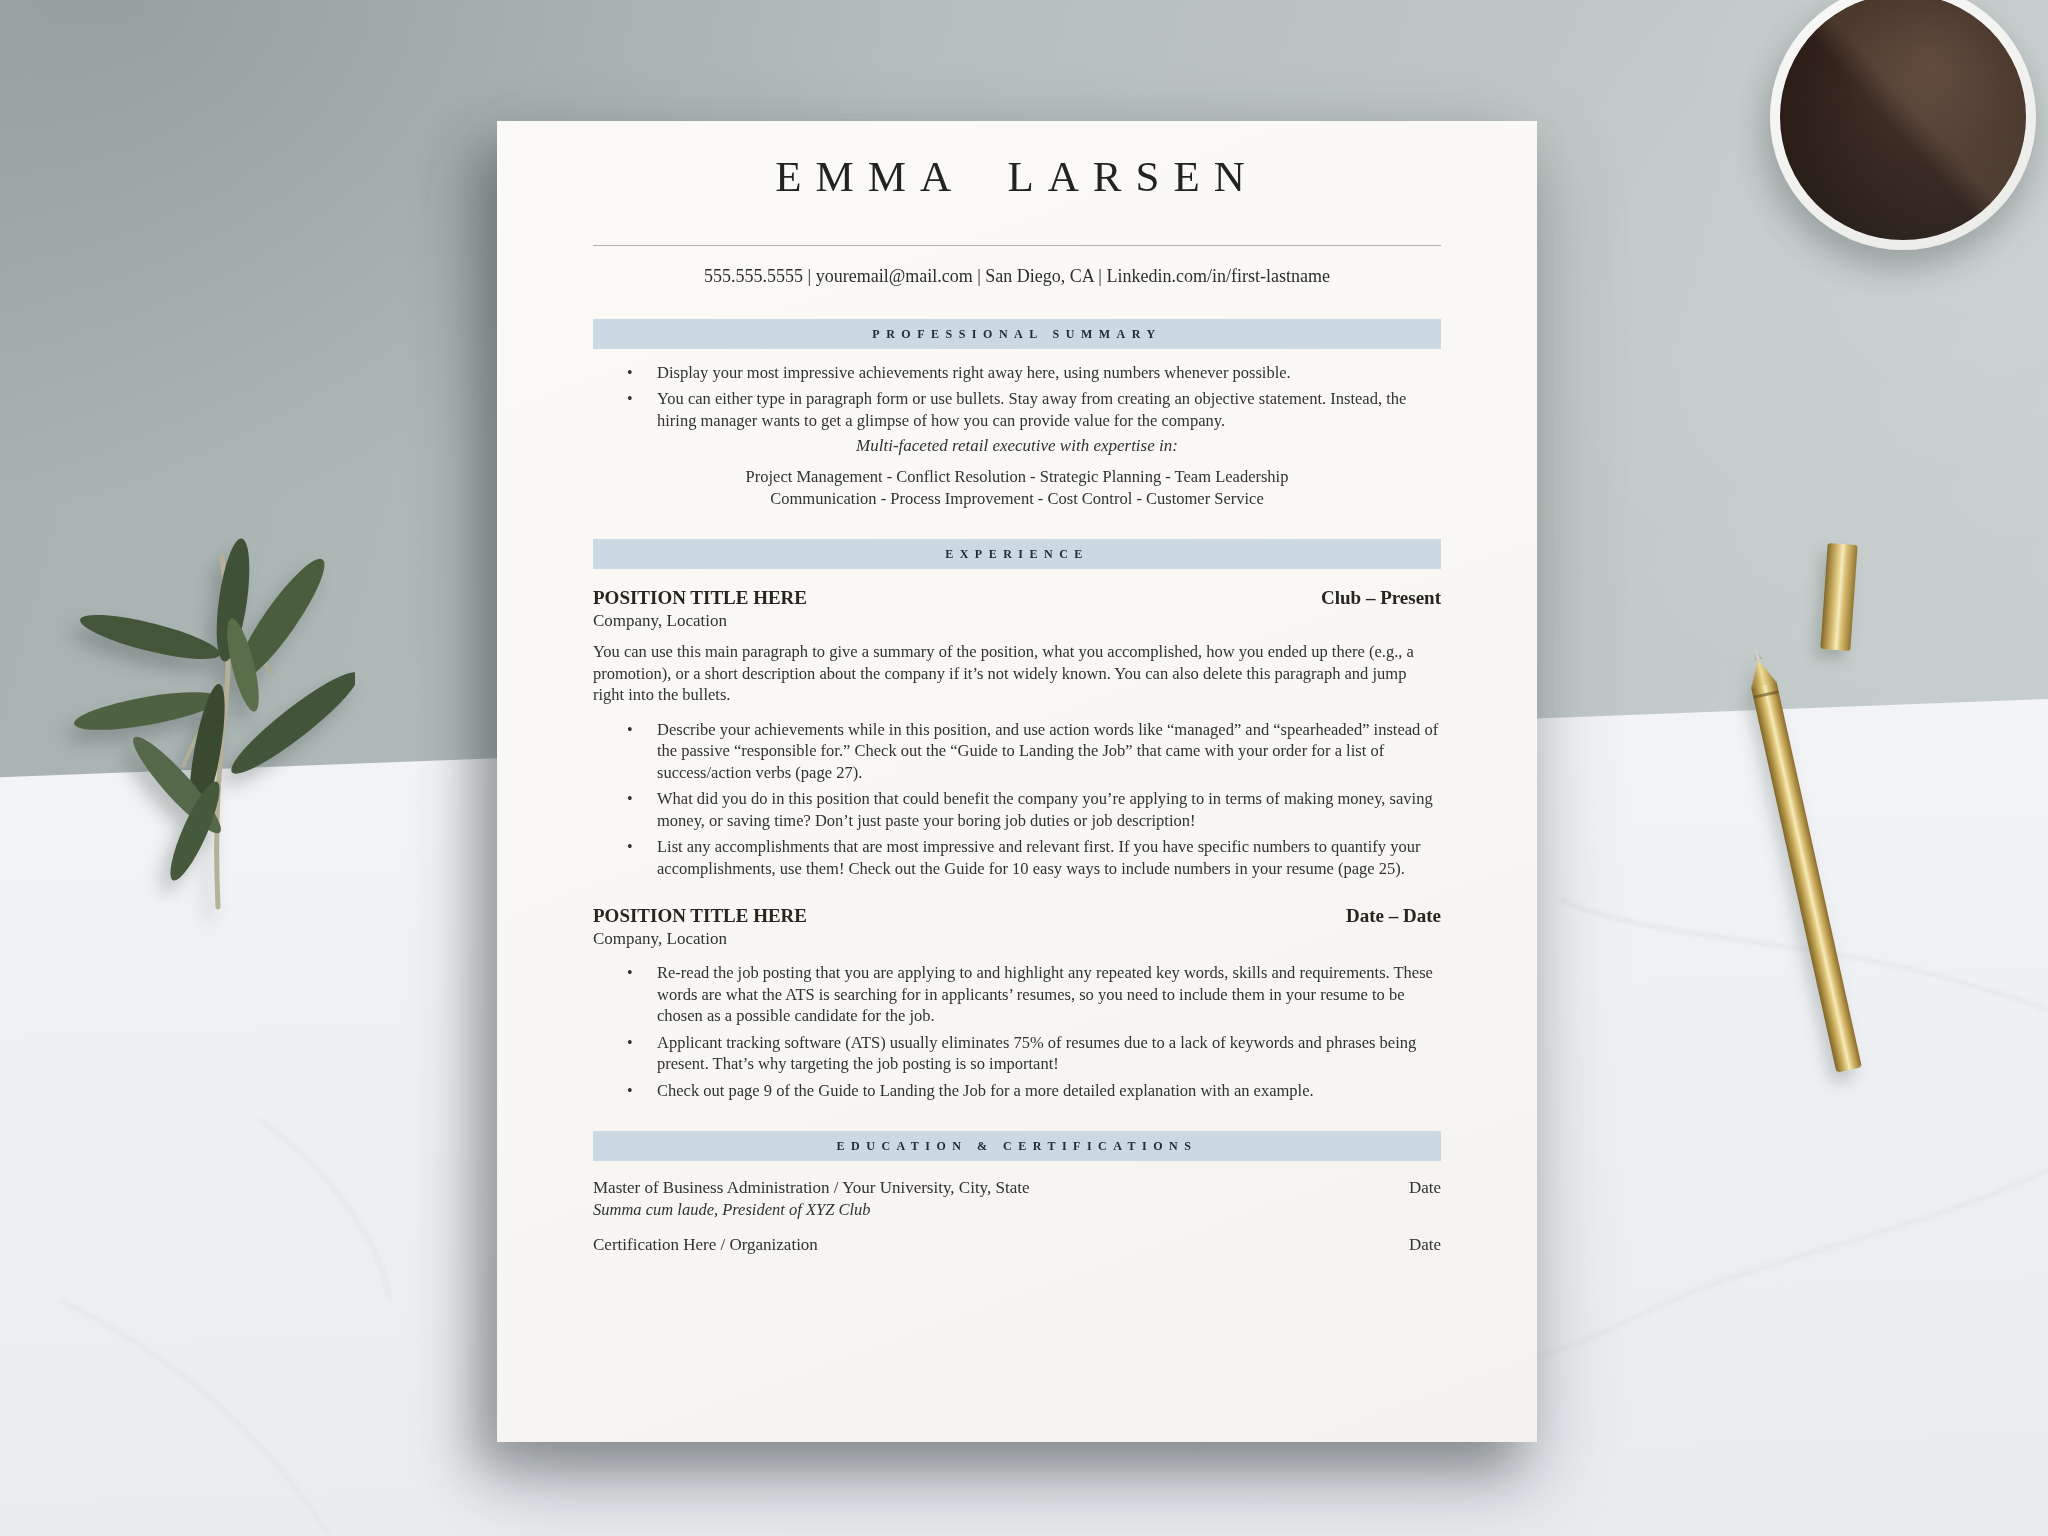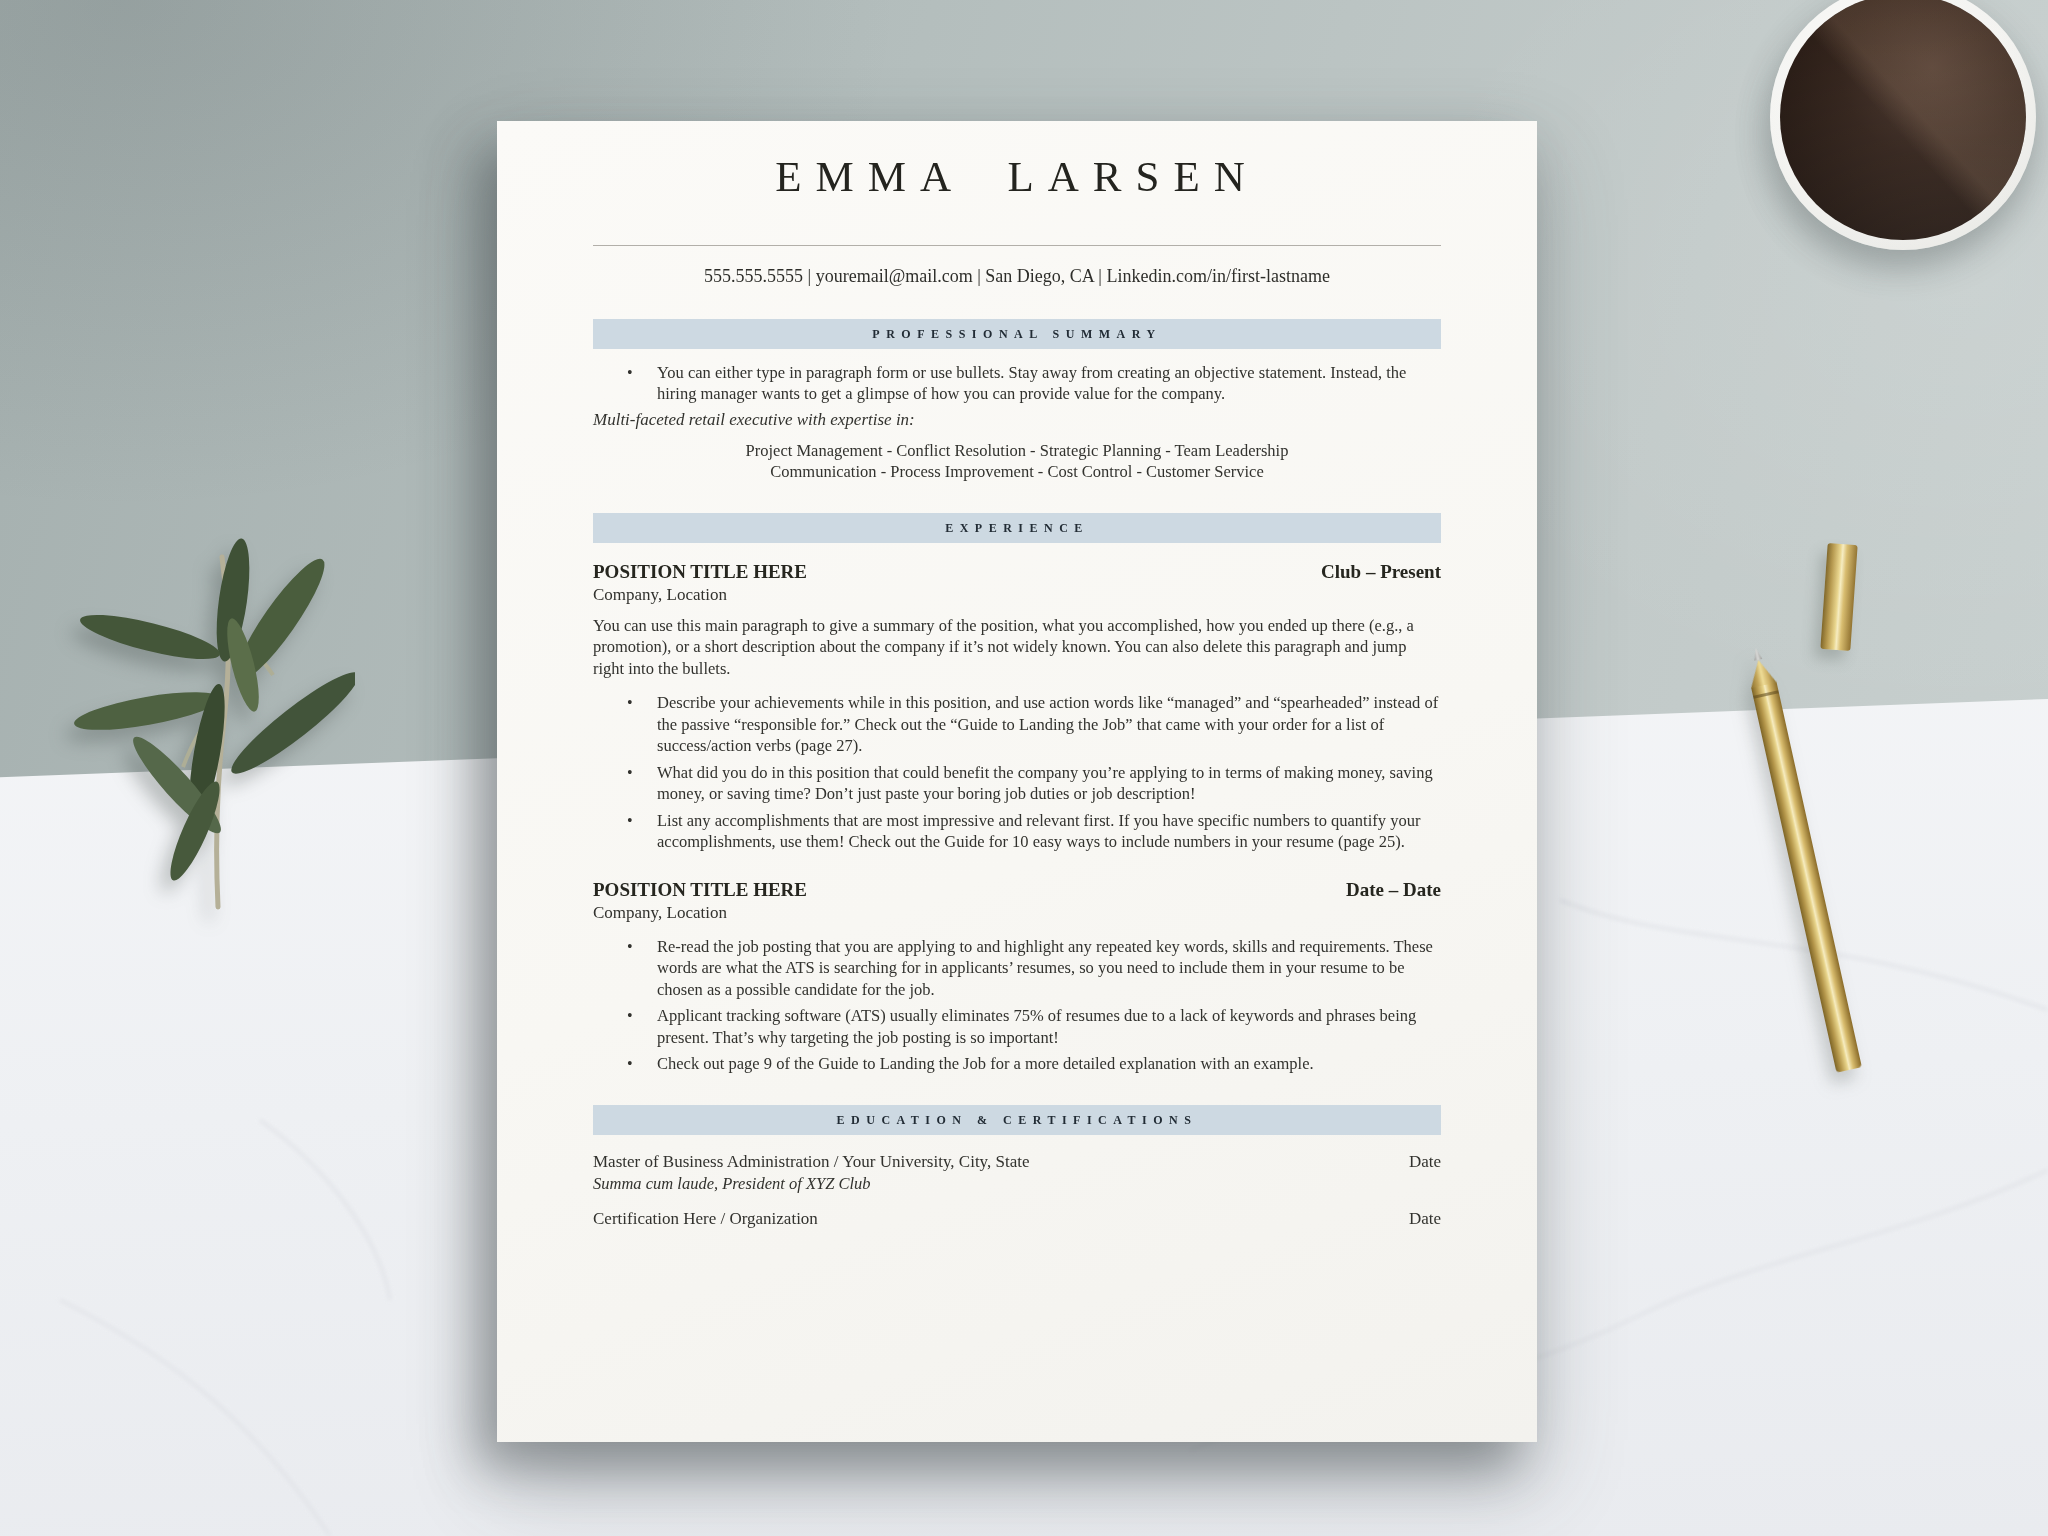--- a/index.html
+++ b/index.html
@@ -38,21 +38,21 @@
     background:#cdd9e2;color:#222c35;text-align:center;
     font-weight:bold;font-size:12px;letter-spacing:6.5px;
     padding:8px 0 7px;margin-top:30px;
   }
   .band.first{margin-top:32px;}
   ul.blist{margin:13px 0 0;padding:0 0 0 64px;list-style:none;}
   ul.blist li{
     position:relative;font-size:16.5px;line-height:21.5px;margin-bottom:5px;color:#32322e;
   }
   ul.blist li::before{content:"\2022";position:absolute;left:-30px;top:0;font-size:16px;}
-  .tagline{font-style:italic;text-align:left;font-size:17px;}
+  .tagline{font-style:italic;text-align:center;font-size:17px;}
   .skills{text-align:center;font-size:16.5px;line-height:21.5px;margin-top:10px;}
   .job-head{display:flex;justify-content:space-between;align-items:baseline;margin-top:18px;}
   .job-head.second{margin-top:26px;}
   .job-title,.job-dates{font-weight:bold;font-size:19px;color:#26261f;}
   .company{font-size:17px;margin-top:2px;}
   .para{font-size:16.5px;line-height:21.5px;margin-top:10px;}
   .edu-row{display:flex;justify-content:space-between;align-items:flex-start;font-size:17px;margin-top:17px;}
   .edu-row.second{margin-top:15px;}
   .edu-detail{font-style:italic;font-size:16.5px;margin-top:2px;}
   .edu-date{font-size:17px;}
@@ -150,20 +150,21 @@
     <div class="pen-barrel"></div>
   </div>
 
   <div class="paper">
     <div class="name">EMMA LARSEN</div>
     <hr class="divider">
     <div class="contact">555.555.5555  |  youremail@mail.com  |  San Diego, CA  |  Linkedin.com/in/first-lastname</div>
 
     <div class="band first">PROFESSIONAL SUMMARY</div>
     <ul class="blist">
+      <li>Display your most impressive achievements right away here, using numbers whenever possible.</li>
       <li>You can either type in paragraph form or use bullets. Stay away from creating an objective statement. Instead, the hiring manager wants to get a glimpse of how you can provide value for the company.</li>
     </ul>
     <div class="tagline">Multi-faceted retail executive with expertise in:</div>
     <div class="skills">
       <div>Project Management - Conflict Resolution - Strategic Planning - Team Leadership</div>
       <div>Communication - Process Improvement - Cost Control - Customer Service</div>
     </div>
 
     <div class="band">EXPERIENCE</div>
 

